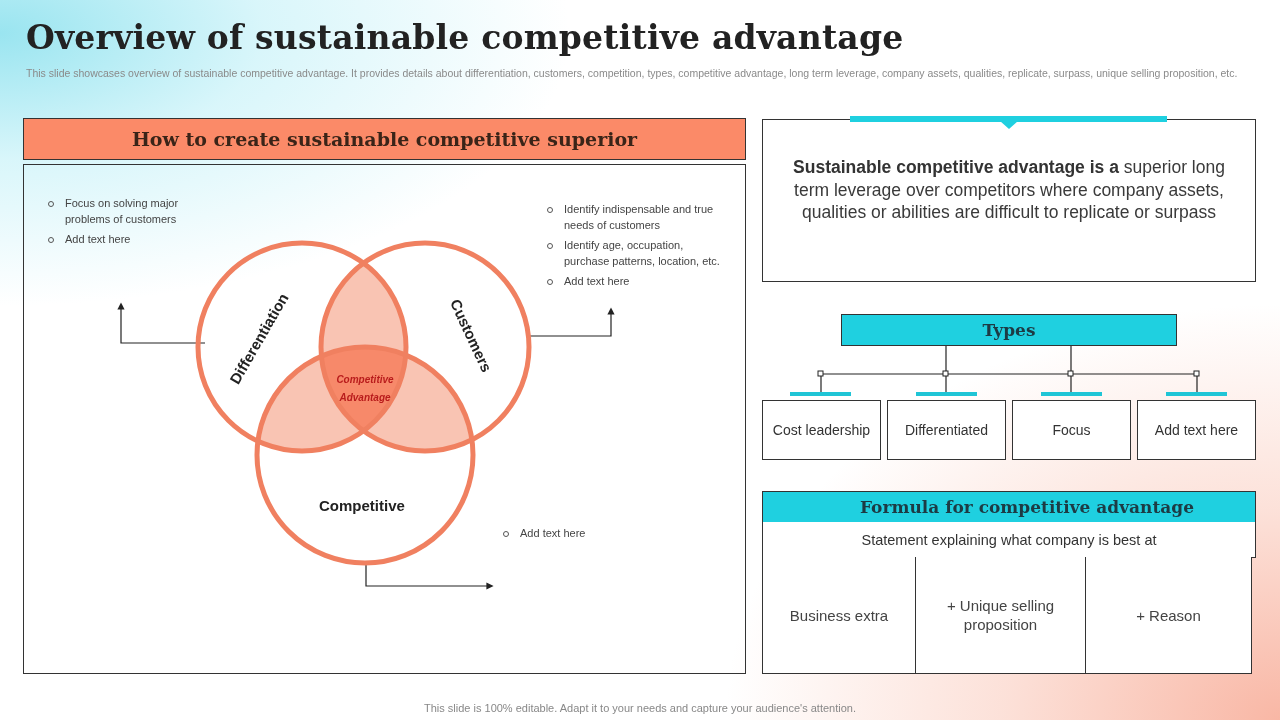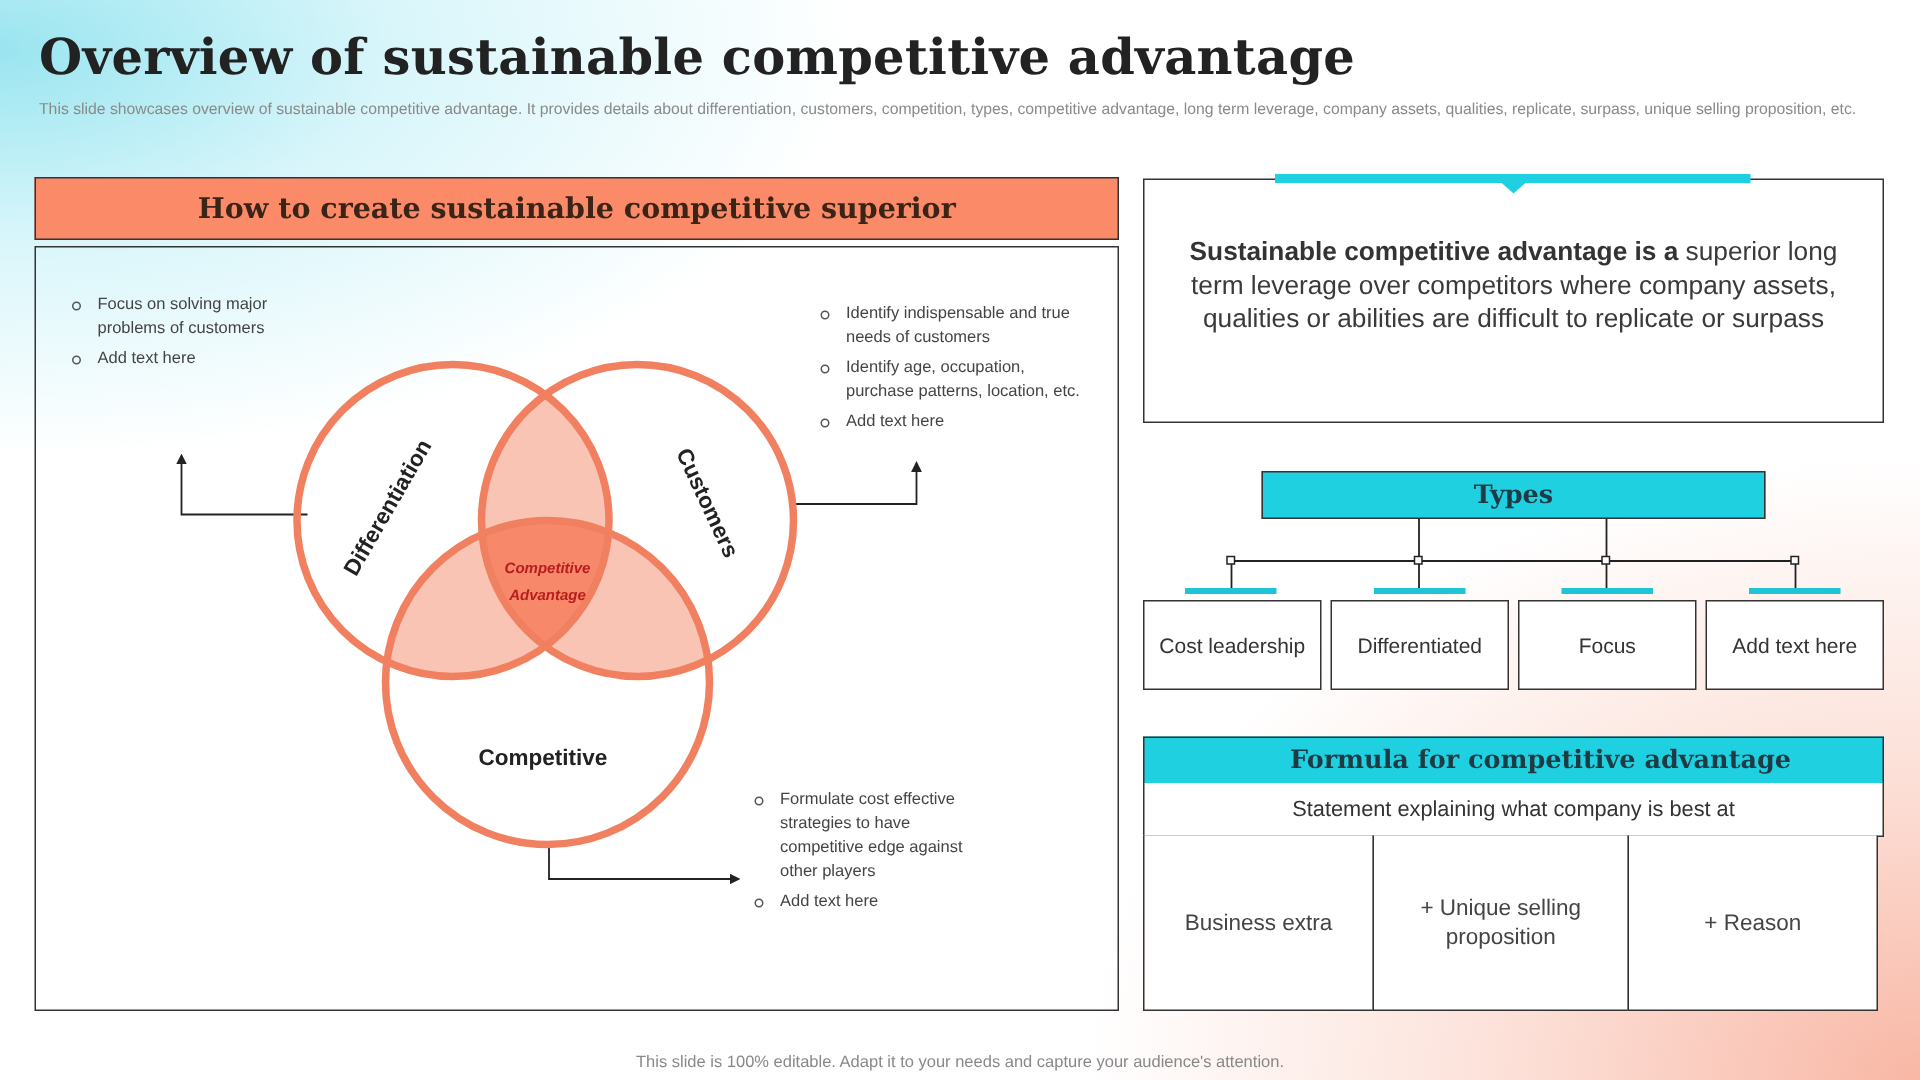--- a/index.html
+++ b/index.html
@@ -134,21 +134,20 @@
   <li>Add text here</li>
 </ul>
 
 <ul class="bullets" style="left:545px; top:201px; width:180px;">
   <li>Identify indispensable and true needs of customers</li>
   <li>Identify age, occupation, purchase patterns, location, etc.</li>
   <li>Add text here</li>
 </ul>
 
 <ul class="bullets" style="left:501px; top:525px; width:160px;">
-  <li>Formulate cost effective strategies to have competitive edge against other players</li>
   <li>Add text here</li>
 </ul>
 
 <svg class="connector" width="1280" height="720" style="left:0;top:0;pointer-events:none;">
   <defs>
     <marker id="arr" markerWidth="6" markerHeight="6" refX="3" refY="3" orient="auto">
       <path d="M0,0 L6,3 L0,6 z" fill="#222"></path>
     </marker>
   </defs>
   <polyline points="205,343 121,343 121,306" fill="none" stroke="#222" stroke-width="1.2" marker-end="url(#arr)"></polyline>

